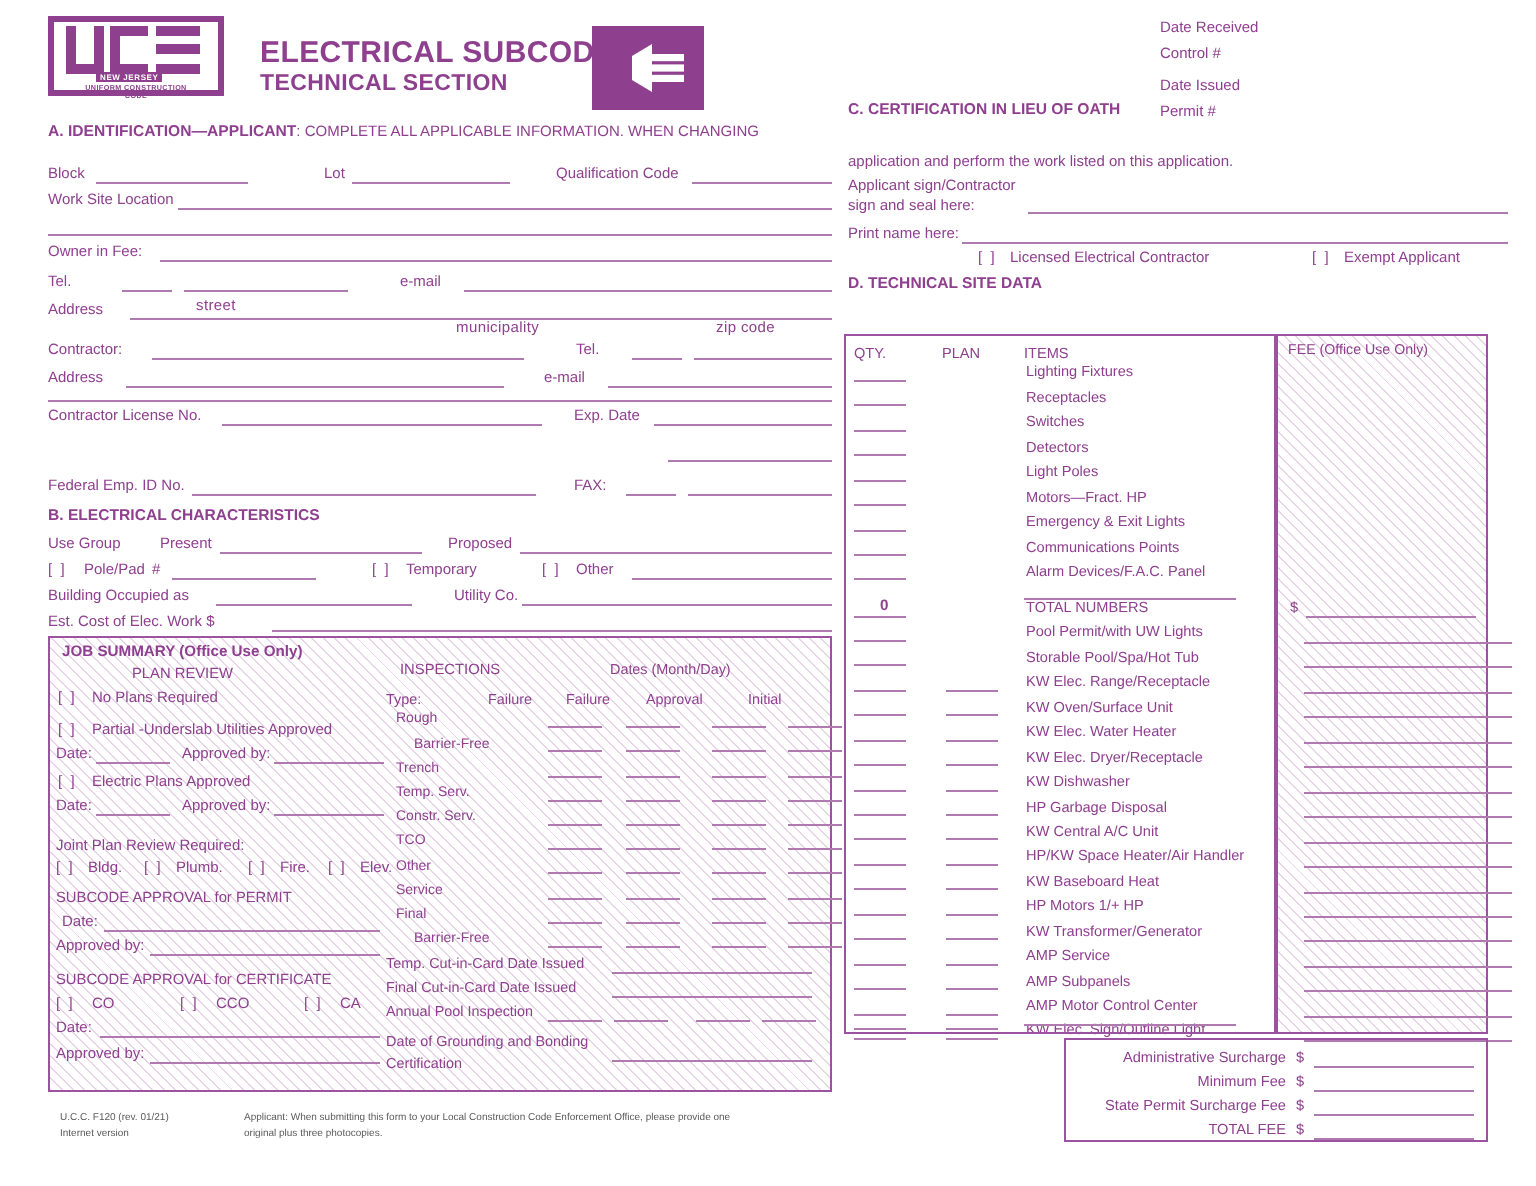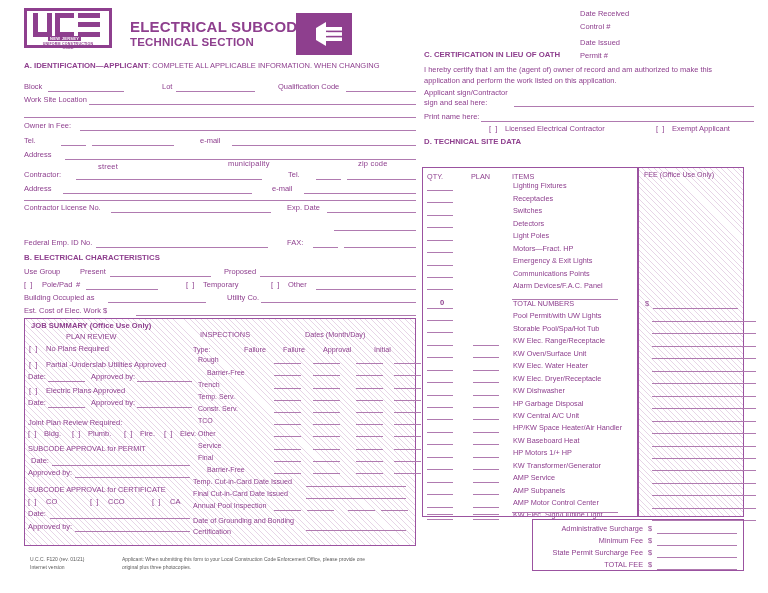--- a/index.html
+++ b/index.html
@@ -135,21 +135,21 @@
   <div class="hr" style="left:80px;top:130px;width:336px;"></div>
 
   <div class="fld" style="left:24px;top:136px;">Tel.</div>
   <div class="hr" style="left:61px;top:145px;width:25px;"></div>
   <div class="hr" style="left:92px;top:145px;width:82px;"></div>
   <div class="fld" style="left:200px;top:136px;">e-mail</div>
   <div class="hr" style="left:232px;top:145px;width:184px;"></div>
 
   <div class="fld" style="left:24px;top:150px;">Address</div>
   <div class="hr" style="left:65px;top:159px;width:351px;"></div>
-  <div class="fld tiny" style="left:98px;top:162px;text-align:right;">street</div>
+  <div class="fld tiny" style="left:98px;top:148px;text-align:right;">street</div>
   <div class="fld tiny" style="left:228px;top:159px;">municipality</div>
   <div class="fld tiny" style="left:358px;top:159px;">zip code</div>
 
   <div class="fld" style="left:24px;top:170px;">Contractor:</div>
   <div class="hr" style="left:76px;top:179px;width:186px;"></div>
   <div class="fld" style="left:288px;top:170px;">Tel.</div>
   <div class="hr" style="left:316px;top:179px;width:25px;"></div>
   <div class="hr" style="left:347px;top:179px;width:69px;"></div>
 
   <div class="fld" style="left:24px;top:184px;">Address</div>
@@ -192,21 +192,21 @@
   <div class="fld" style="left:24px;top:293px;">Building Occupied as</div>
   <div class="hr" style="left:108px;top:302px;width:98px;"></div>
   <div class="fld" style="left:227px;top:293px;">Utility Co.</div>
   <div class="hr" style="left:261px;top:302px;width:155px;"></div>
 
   <div class="fld" style="left:24px;top:306px;"><span>Est. Cost of Elec. Work</span> <span>$</span></div>
   <div class="hr" style="left:136px;top:315px;width:280px;"></div>
 
   <div class="sec sechead" style="left:424px;top:50px;">C. CERTIFICATION IN LIEU OF OATH</div>
   <div class="sec" style="left:424px;top:64px;width:336px;line-height:11px;">
-    <span>I hereby certify that I am the (agent of) owner of record and am authorized to make this</span><br>
+    <br>
     <span>application and perform the work listed on this application.</span>
   </div>
   <div class="fld" style="left:424px;top:88px;">Applicant sign/Contractor</div>
   <div class="fld" style="left:424px;top:98px;">sign and seal here:</div>
   <div class="hr" style="left:514px;top:106px;width:240px;"></div>
 
   <div class="fld" style="left:424px;top:112px;">Print name here:</div>
   <div class="hr" style="left:481px;top:121px;width:273px;"></div>
 
   <div class="fld" style="left:489px;top:124px;">[&nbsp;&nbsp;]</div>

